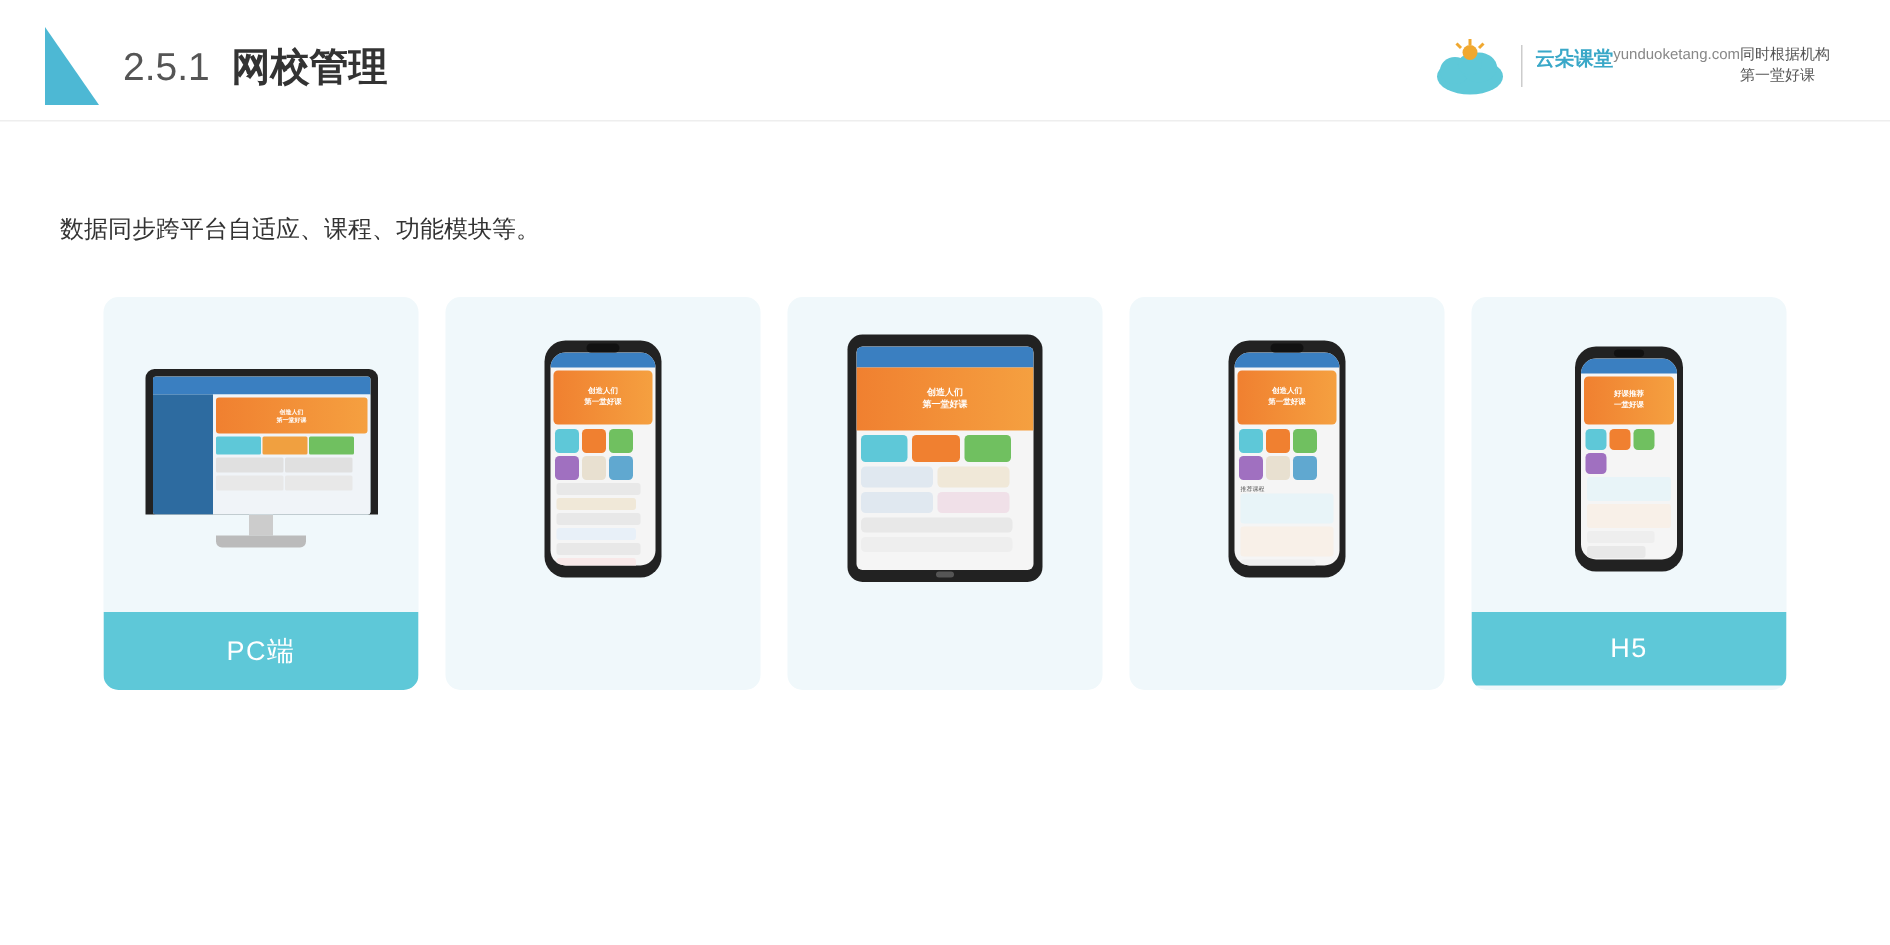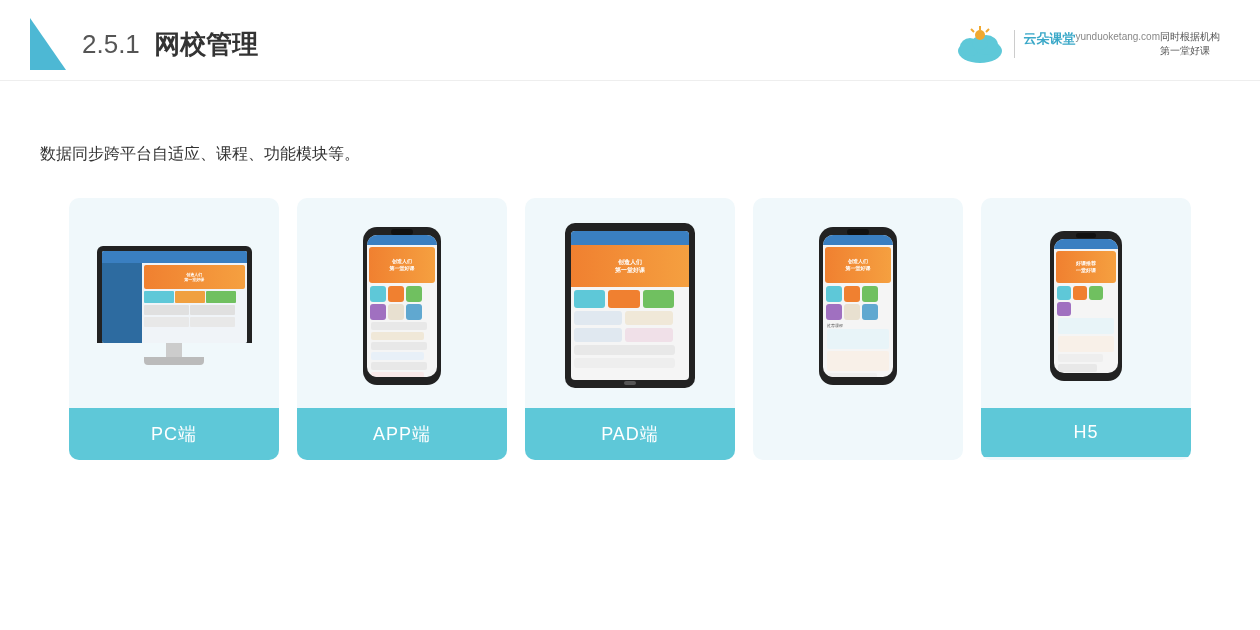--- a/index.html
+++ b/index.html
@@ -409,21 +409,20 @@
                   <div class="phone-card-item" style="background:#e8e8e8;width:90%;"></div>
                   <div class="phone-card-item" style="background:#e8f0f8;width:85%;"></div>
                   <div class="phone-card-item" style="background:#e8e8e8;width:90%;"></div>
                   <div class="phone-card-item" style="background:#f8e8e8;width:85%;"></div>
                 </div>
               </div>
             </div>
           </div>
         </div>
       </div>
-      <div class="card-label">APP端</div>
     </div>
 
     <div class="card">
       <div class="card-image-area">
         <div class="tablet">
           <div class="tablet-outer">
             <div class="tablet-btn"></div>
             <div class="tablet-screen">
               <div class="tablet-header"></div>
               <div class="tablet-banner">
@@ -437,21 +436,20 @@
                 <div class="tablet-grid-item" style="width:43%;background:#f0e8d8;height:14px;"></div>
                 <div class="tablet-grid-item" style="width:43%;background:#e0e8f0;height:14px;"></div>
                 <div class="tablet-grid-item" style="width:43%;background:#f0e0e8;height:14px;"></div>
                 <div class="tablet-grid-item" style="width:90%;background:#e8e8e8;height:10px;"></div>
                 <div class="tablet-grid-item" style="width:90%;background:#eeeeee;height:10px;"></div>
               </div>
             </div>
           </div>
         </div>
       </div>
-      <div class="card-label">PAD端</div>
     </div>
 
     <div class="card">
       <div class="card-image-area">
         <div class="smartphone">
           <div class="phone-outer">
             <div class="phone-notch"></div>
             <div class="phone-screen">
               <div class="phone-status-bar"></div>
               <div class="phone-content-area">

